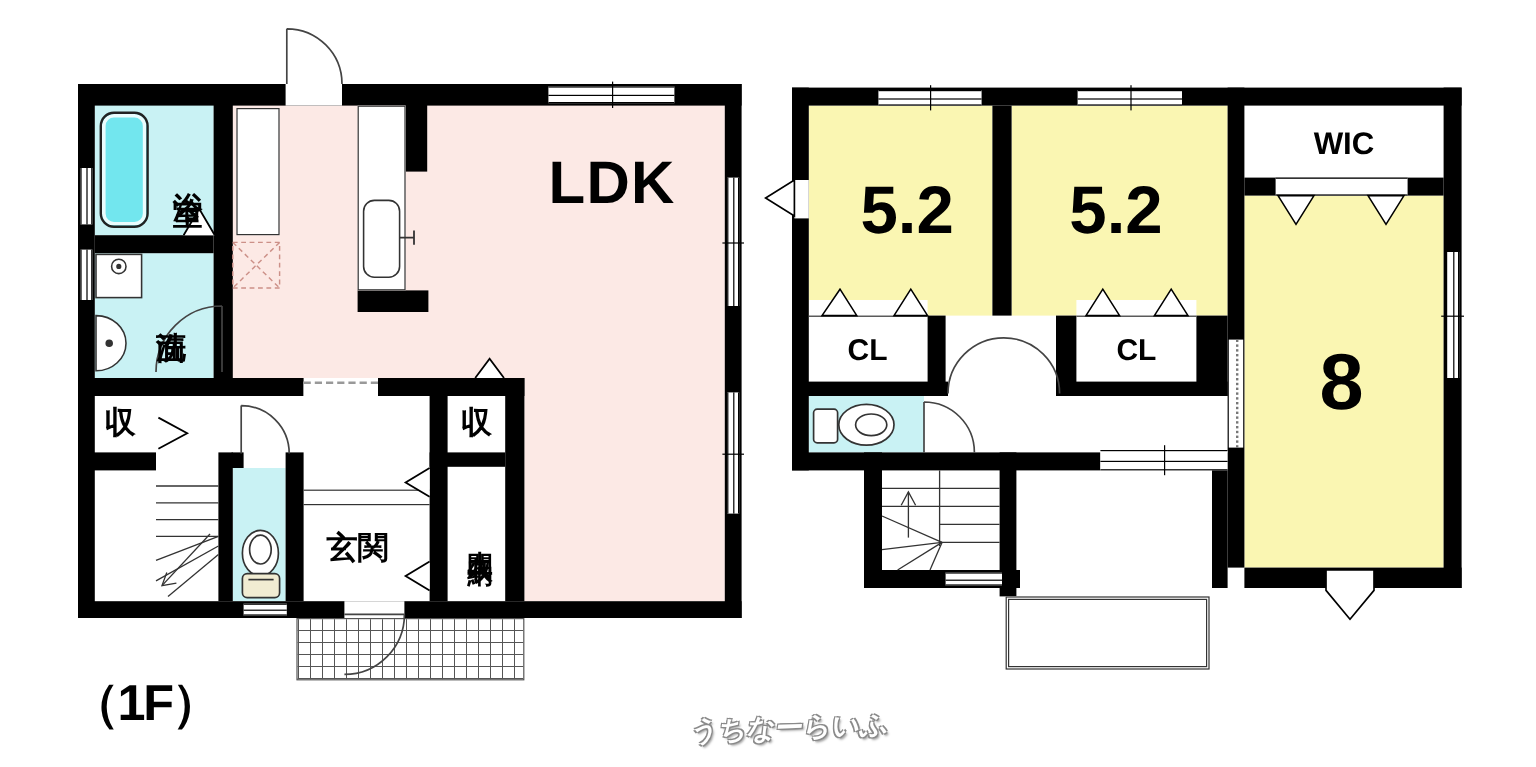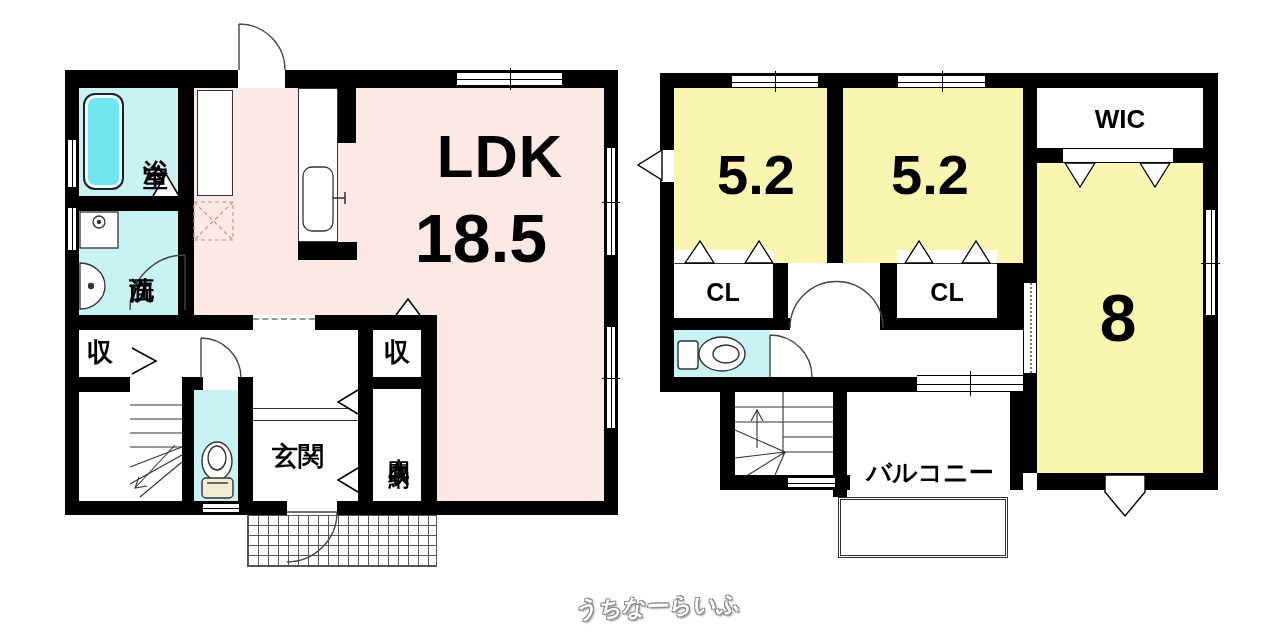--- a/index.html
+++ b/index.html
@@ -205,31 +205,30 @@
       <line x1="783" y1="452" x2="833" y2="452"></line>
       <line x1="785" y1="452" x2="735" y2="430"></line>
       <line x1="785" y1="452" x2="735" y2="458"></line>
       <line x1="785" y1="452" x2="748" y2="475"></line>
       <line x1="785" y1="452" x2="775" y2="475"></line>
       <line x1="757" y1="448" x2="757" y2="410"></line>
       <polyline points="751,421 757,410 763,421"></polyline>
     </g>
   </svg>
 
-  <div class="lbl" style="left:430px;top:127px;width:140px;font-size:60px;letter-spacing:1px">LDK</div>
-  <div class="lbl" style="left:373px;top:204px;width:216px;font-size:68px">18.5</div>
+  <div class="lbl" style="left:440px;top:127px;width:140px;font-size:50px;letter-spacing:1px">LDK</div>
   <div class="lbl vtext" style="left:138px;top:106px;width:30px;height:76px;font-size:25px;letter-spacing:4px">浴室</div>
   <div class="lbl vtext" style="left:124px;top:222px;width:30px;height:76px;font-size:25px;letter-spacing:4px">洗面</div>
   <div class="lbl" style="left:84px;top:339px;width:32px;font-size:26px">収</div>
   <div class="lbl" style="left:381px;top:339px;width:32px;font-size:26px">収</div>
   <div class="lbl vtext" style="left:384px;top:394px;width:26px;height:108px;font-size:21px;letter-spacing:3px">土間収納</div>
   <div class="lbl" style="left:266px;top:443px;width:64px;font-size:26px">玄関</div>
+  <div class="floorlbl" style="left:58px;top:565px;font-size:42px">（1F）</div>
 
   <div class="lbl" style="left:696px;top:147px;width:120px;font-size:56px">5.2</div>
   <div class="lbl" style="left:870px;top:147px;width:120px;font-size:56px">5.2</div>
   <div class="lbl" style="left:1078px;top:285px;width:80px;font-size:66px">8</div>
   <div class="lbl" style="left:1070px;top:106px;width:100px;font-size:26px">WIC</div>
   <div class="lbl" style="left:700px;top:280px;width:46px;font-size:25px">CL</div>
   <div class="lbl" style="left:924px;top:280px;width:46px;font-size:25px">CL</div>
-  <div class="lbl" style="left:850px;top:460px;width:160px;font-size:25px">バルコニー</div>
 
   <div id="wm" style="left:576px;top:591px;font-size:23px">うちなーらいふ</div>
 </div>
 
 </body></html>

